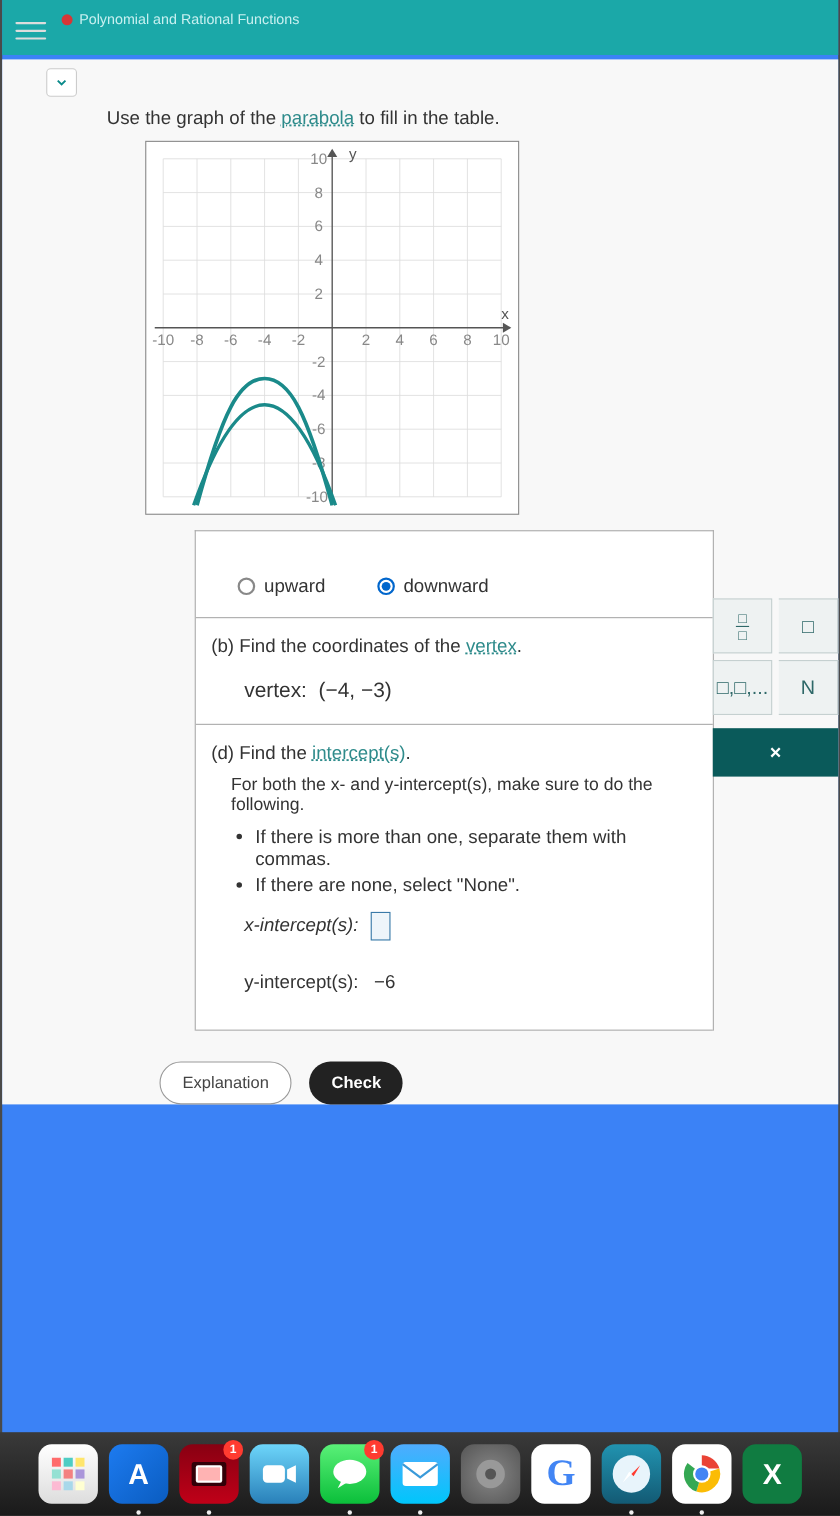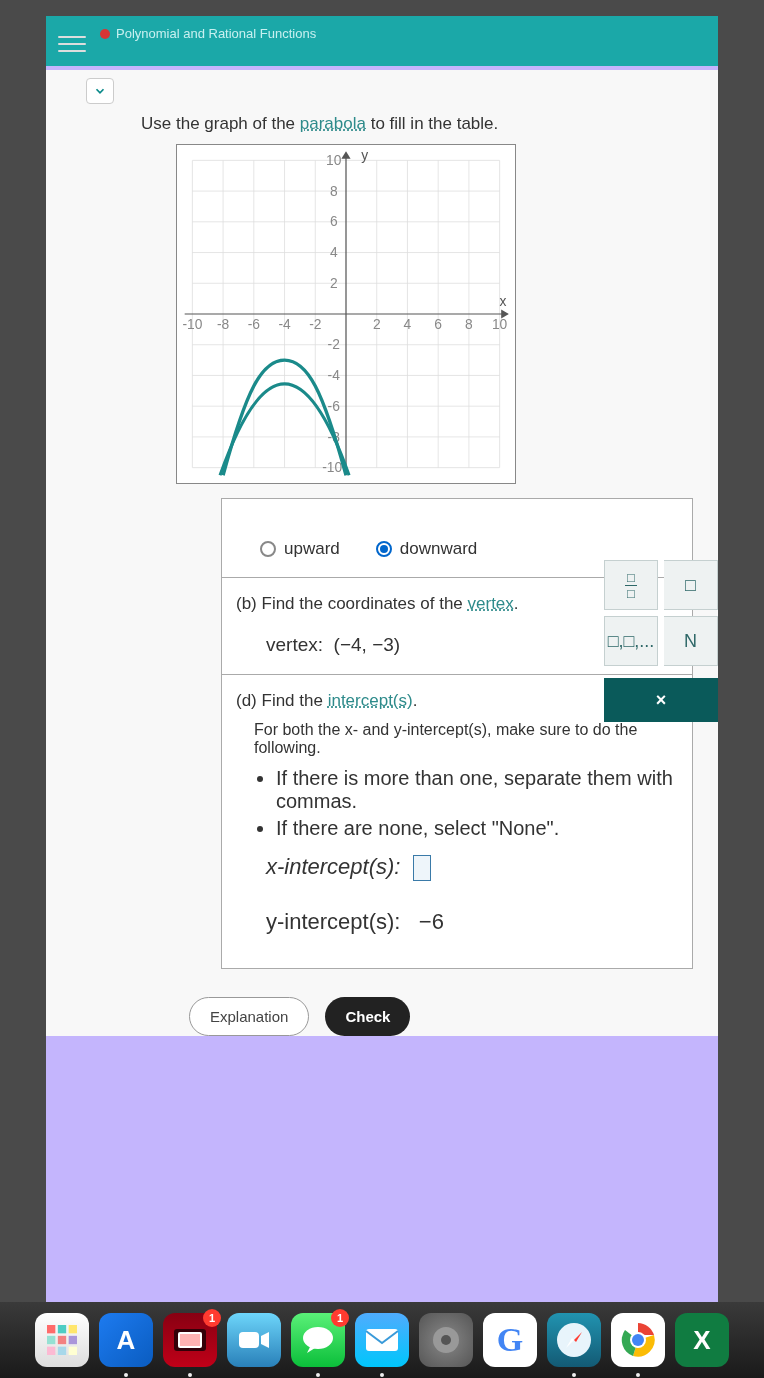--- a/index.html
+++ b/index.html
@@ -1,44 +1,44 @@
 <!DOCTYPE html>
 <html><head>
 <meta charset="utf-8">
 <style>
 *{box-sizing:border-box;margin:0;padding:0;font-family:Arial,Helvetica,sans-serif}
 body{background:#4a4a4a;width:764px;height:1378px;overflow:hidden;position:relative}
-.screen{background:#c4b5fd;width:672px;height:1320px;margin:16px auto;position:relative}
+.screen{background:#3b82f6;width:760px;height:1320px;margin:0 auto;position:relative}
 .header{background:#1ba8a8;padding:10px 12px;display:flex;align-items:flex-start;gap:14px}
 .menu-icon{width:28px;height:24px;display:flex;flex-direction:column;justify-content:center;gap:5px;margin-top:6px}
 .menu-icon span{height:2px;background:#ddd;border-radius:1px}
 .header-text{flex:1}
 .chapter{font-size:13px;color:#c8f0f0;display:flex;align-items:center;gap:6px}
 .red-dot{width:10px;height:10px;background:#d63636;border-radius:50%;display:inline-block}
 .title{font-size:15px;color:#fff;font-weight:bold;margin-top:2px}
 .content{background:#f8f8f8;padding:0;position:relative}
 .expand-arrow{margin:4px 0 0 40px;width:28px;height:26px;border:1px solid #ccc;border-radius:4px;display:flex;align-items:center;justify-content:center;background:#fff;position:relative;top:8px}
 .expand-arrow svg{width:14px;height:14px}
 .instruction{margin:18px 50px 10px 95px;font-size:17px;color:#333}
 .vocab{color:#2e8b8b;text-decoration:underline dotted}
 .graph{margin:8px 0 14px 130px;width:340px;height:340px;border:1px solid #888;background:#fff;position:relative}
 .graph svg{width:100%;height:100%}
 .table{margin-left:175px;width:472px;border:1px solid #aaa;border-bottom:none;background:#fff}
 .cell{border-bottom:1px solid #aaa;padding:16px 14px 18px 14px;font-size:17px;color:#333}
-.radio-row{display:flex;gap:36px;margin-top:24px;padding-left:24px}
+.radio-row{display:flex;gap:47px;margin-top:24px;padding-left:24px}
 .radio{display:flex;align-items:center;gap:8px;font-size:17px}
 .radio-circle{width:16px;height:16px;border:2px solid #888;border-radius:50%;display:flex;align-items:center;justify-content:center}
 .radio-circle.selected{border-color:#0066cc}
 .radio-circle.selected::after{content:"";width:8px;height:8px;background:#0066cc;border-radius:50%}
 .answer{margin-top:20px;padding-left:30px;font-size:19px}
 .answer-label{font-style:italic}
 .intercept-instr{margin:10px 4px 0 18px;font-size:16px}
-.bullets{margin:10px 4px 14px 40px;font-size:20px;list-style:disc}
+.bullets{margin:10px 4px 14px 40px;font-size:17px;list-style:disc}
 .bullets li{margin-bottom:4px}
-.int-line{margin:14px 0 0 30px;font-size:22px}
+.int-line{margin:14px 0 0 30px;font-size:17px}
 .input-box{display:inline-block;width:18px;height:26px;border:1px solid #3a7aa8;background:#eef5fa;vertical-align:middle;margin-left:6px}
 .tools{position:absolute;right:0;top:490px;display:flex;flex-direction:column;gap:6px}
 .tool-row{display:flex;gap:6px}
 .tool-btn{width:54px;height:50px;background:#eef2f2;border:1px solid #c5d0d0;display:flex;align-items:center;justify-content:center;font-size:18px;color:#2e6868}
 .tool-btn.hidden{border-left:none}
 .close-tool{width:114px;height:44px;background:#0a5a5a;color:#fff;display:flex;align-items:center;justify-content:center;font-size:18px;font-weight:bold;margin-top:6px}
 .buttons{margin:28px 0 0 143px;display:flex;gap:16px}
 .btn{padding:10px 20px;border-radius:22px;font-size:15px}
 .btn-expl{border:1px solid #999;background:#fff;color:#444}
 .btn-check{background:#222;color:#fff;font-weight:bold;border:none}

